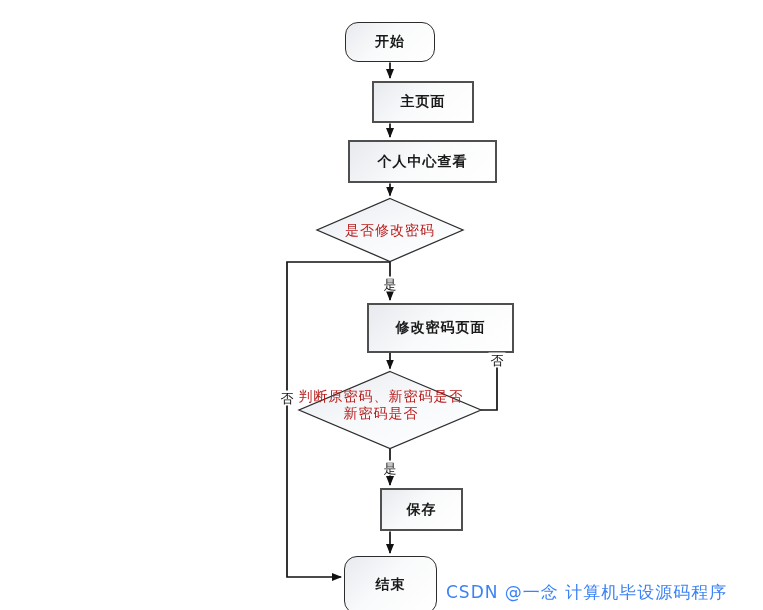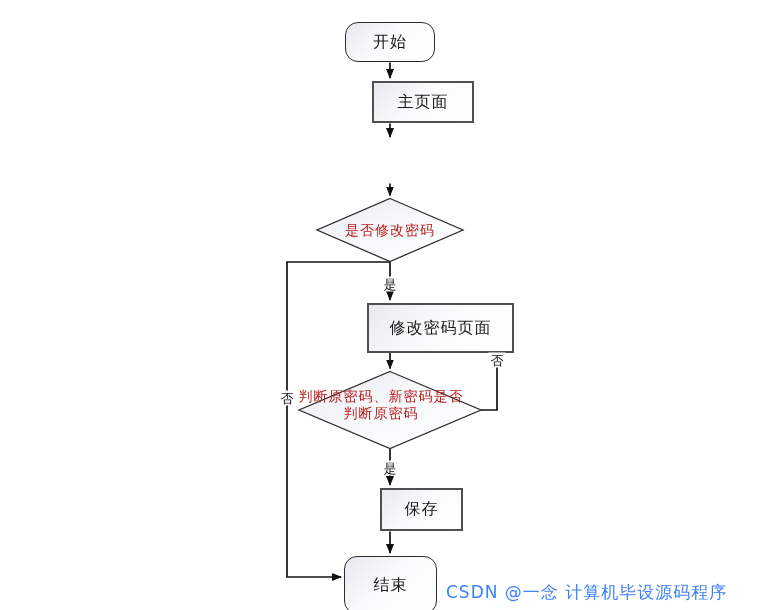--- a/index.html
+++ b/index.html
@@ -17,24 +17,25 @@
     width: 763px; height: 610px;
   }
   .node {
     position: absolute;
     box-sizing: border-box;
     display: flex;
     align-items: center;
     justify-content: center;
     background: linear-gradient(135deg, #e7eaee 0%, #f9fafb 45%, #ffffff 100%);
     color: #1a1a1a;
-    font-size: 16px;
+    font-size: 14px;
     letter-spacing: 1px;
     text-align: center;
     z-index: 2;
+    font-weight: bold;
   }
   .node.rect    { border: 2px solid #4f4f4f; margin-left: 32px; }
   .node.rounded { border: 1.5px solid #2c2c2c; border-radius: 13px; }
   .dlabel {
     position: absolute;
     z-index: 2;
     color: #b91c1c;
     font-size: 14px;
     letter-spacing: 1px;
     text-align: center;
@@ -96,30 +97,33 @@
   </svg>
 
   <div class="node rounded" style="left:345px; top:22px; width:90px; height:40px;">
     <span>开始</span>
   </div>
 
   <div class="node rect" style="left:340px; top:81px; width:102px; height:42px;">
     <span>主页面</span>
   </div>
 
+  <div class="node rect" style="left:316px; top:140px; width:149px; height:43px;">
+    <span>个人中心查看</span>
+  </div>
 
   <div class="dlabel" style="left:317px; top:222px; width:146px;">是否修改密码</div>
 
   <div class="node rect" style="left:335px; top:303px; width:147px; height:50px;">
     <span>修改密码页面</span>
   </div>
 
   <div class="dlabel" style="left:281px; top:388px; width:200px;">
     <span style="display:block">判断原密码、新密码是否</span>
-    <span style="display:block">判断原密码</span>
+    <span style="display:block">新密码是否</span>
   </div>
 
   <div class="node rect" style="left:348px; top:488px; width:83px; height:43px;">
     <span>保存</span>
   </div>
 
   <div class="node rounded" style="left:344px; top:556px; width:93px; height:58px;">
     <span>结束</span>
   </div>
 

